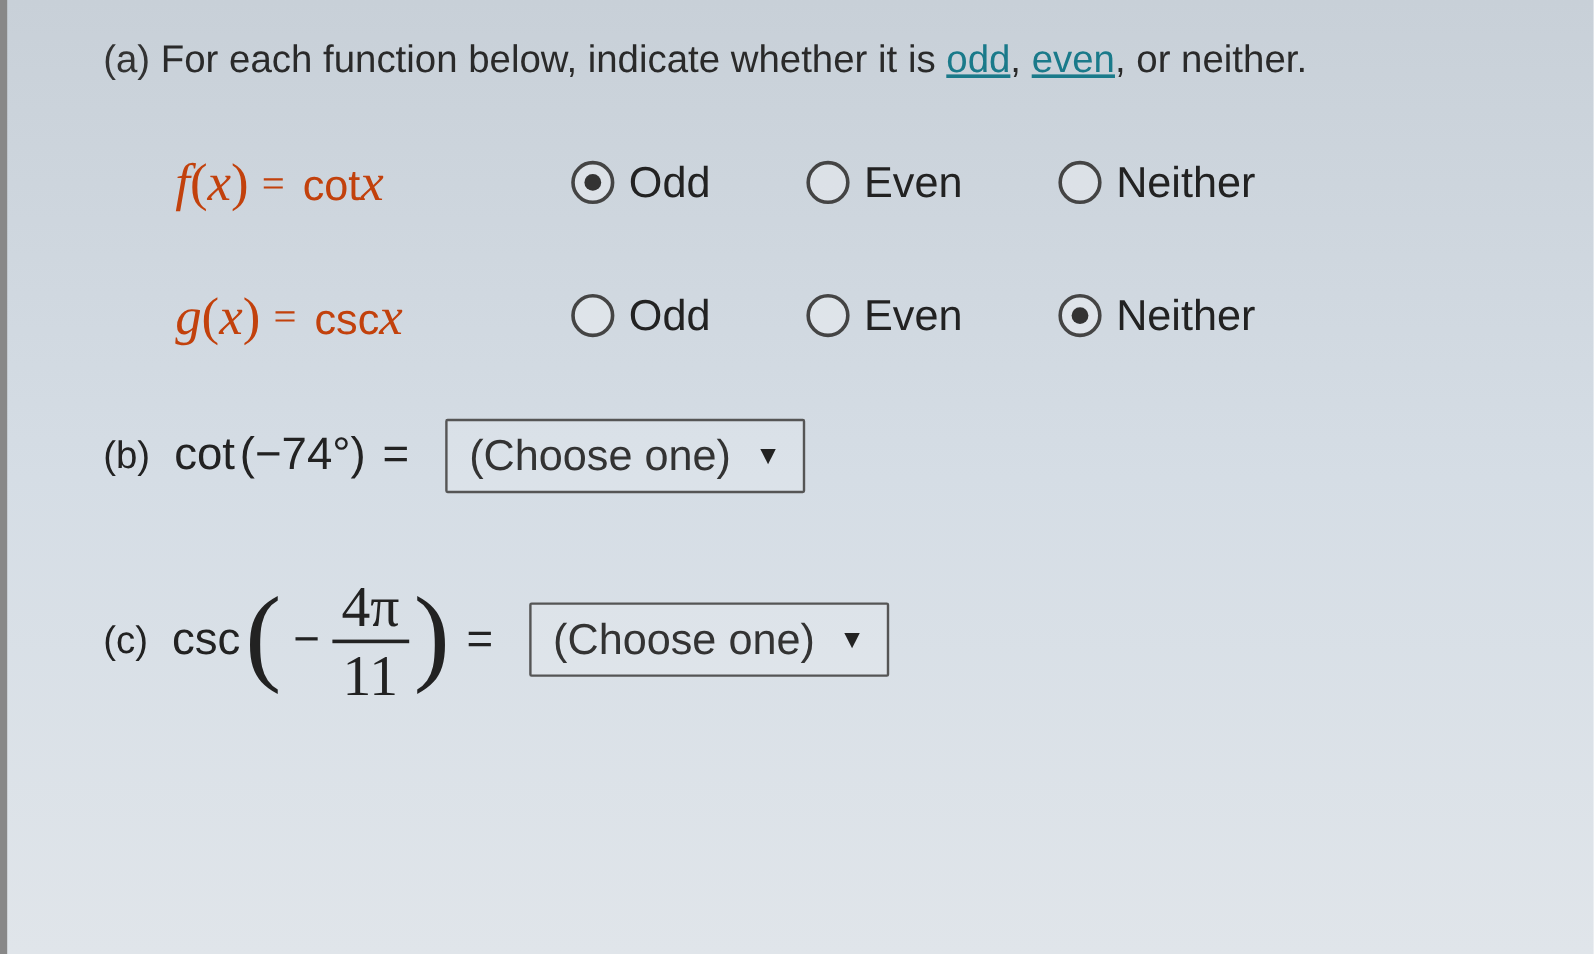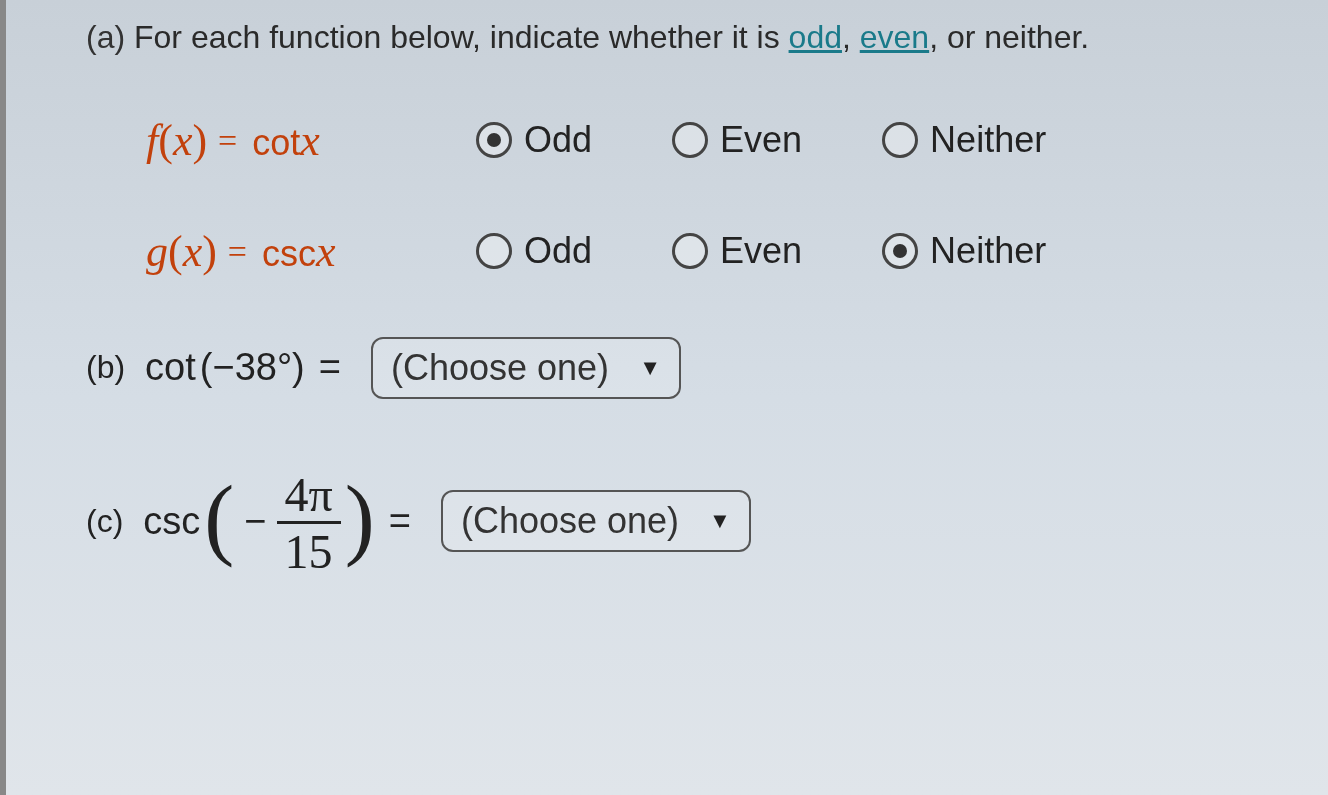--- a/index.html
+++ b/index.html
@@ -6,21 +6,21 @@
     margin: 0;
     padding: 0;
     font-family: Verdana, Geneva, sans-serif;
     background: linear-gradient(180deg, #c8d0d8 0%, #d5dde5 50%, #e0e5ea 100%);
     width: 1328px;
     height: 795px;
     overflow: hidden;
     color: #222;
   }
   .container {
-    padding: 15px 50px 30px 80px;
+    padding: 27px 50px 30px 80px;
     border-left: 6px solid #888;
     min-height: 795px;
     box-sizing: border-box;
   }
   .part-a-intro {
     font-size: 32px;
     color: #2a2a2a;
     margin-bottom: 55px;
     line-height: 1.4;
   }
@@ -118,22 +118,22 @@
     top: -4px;
   }
   .dropdown {
     border: 2px solid #555;
     background: rgba(255,255,255,0.15);
     padding: 8px 18px;
     font-size: 36px;
     color: #333;
     display: flex;
     align-items: center;
-    gap: 30px;
-    border-radius: 12px;
+    gap: 20px;
+    border-radius: 2px;
   }
   .dropdown .arrow {
     font-size: 22px;
     color: #222;
   }
 </style>
 </head>
 <body>
 
 <div class="container">
@@ -184,38 +184,38 @@
         <div class="radio selected"></div>
         <span>Neither</span>
       </div>
     </div>
   </div>
 
   <div class="part-row">
     <span class="label">(b)</span>
     <div class="math">
       <span>cot</span>
-      <span>(−38°)</span>
+      <span>(−74°)</span>
       <span class="eq">=</span>
     </div>
     <div class="dropdown">
       <span>(Choose one)</span>
       <span class="arrow">▼</span>
     </div>
   </div>
 
   <div class="part-row" style="margin-bottom:10px;">
     <span class="label">(c)</span>
     <div class="math">
       <span>csc</span>
       <span class="bigparen">(</span>
       <span style="margin:0 6px;">−</span>
       <span class="frac">
         <span class="num">4π</span>
-        <span class="den">15</span>
+        <span class="den">11</span>
       </span>
       <span class="bigparen">)</span>
       <span class="eq">=</span>
     </div>
     <div class="dropdown">
       <span>(Choose one)</span>
       <span class="arrow">▼</span>
     </div>
   </div>
 

